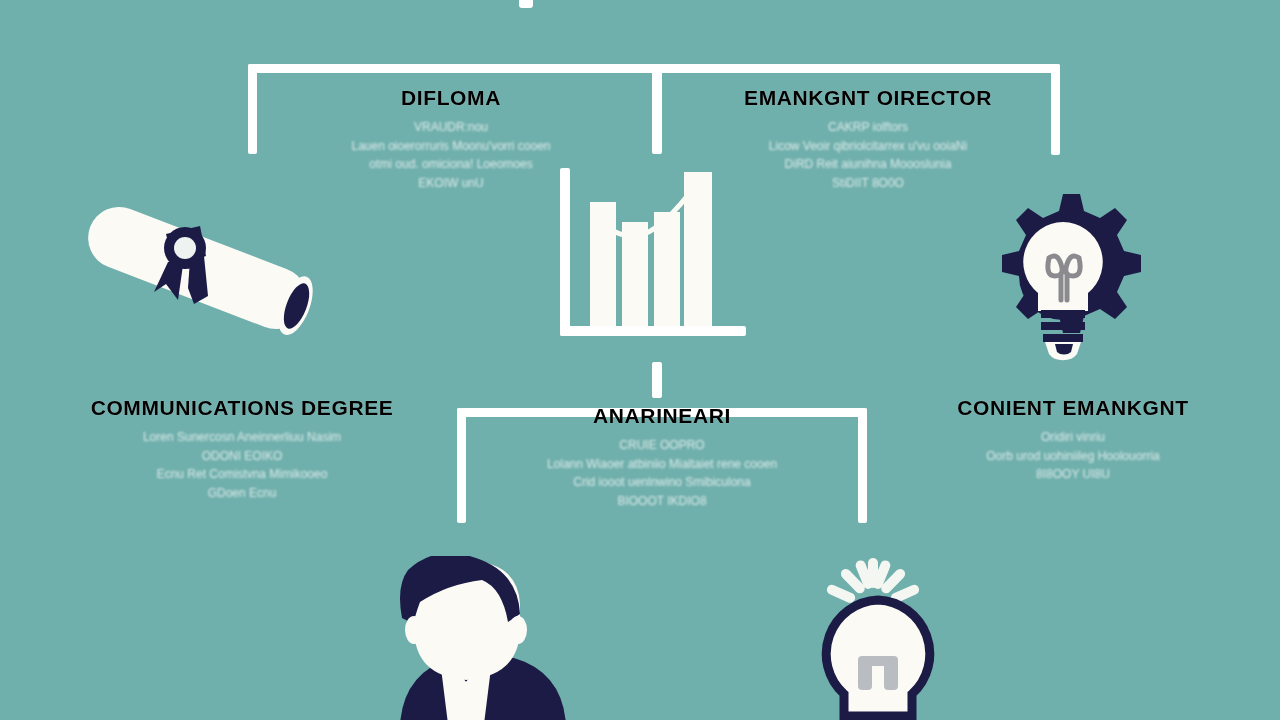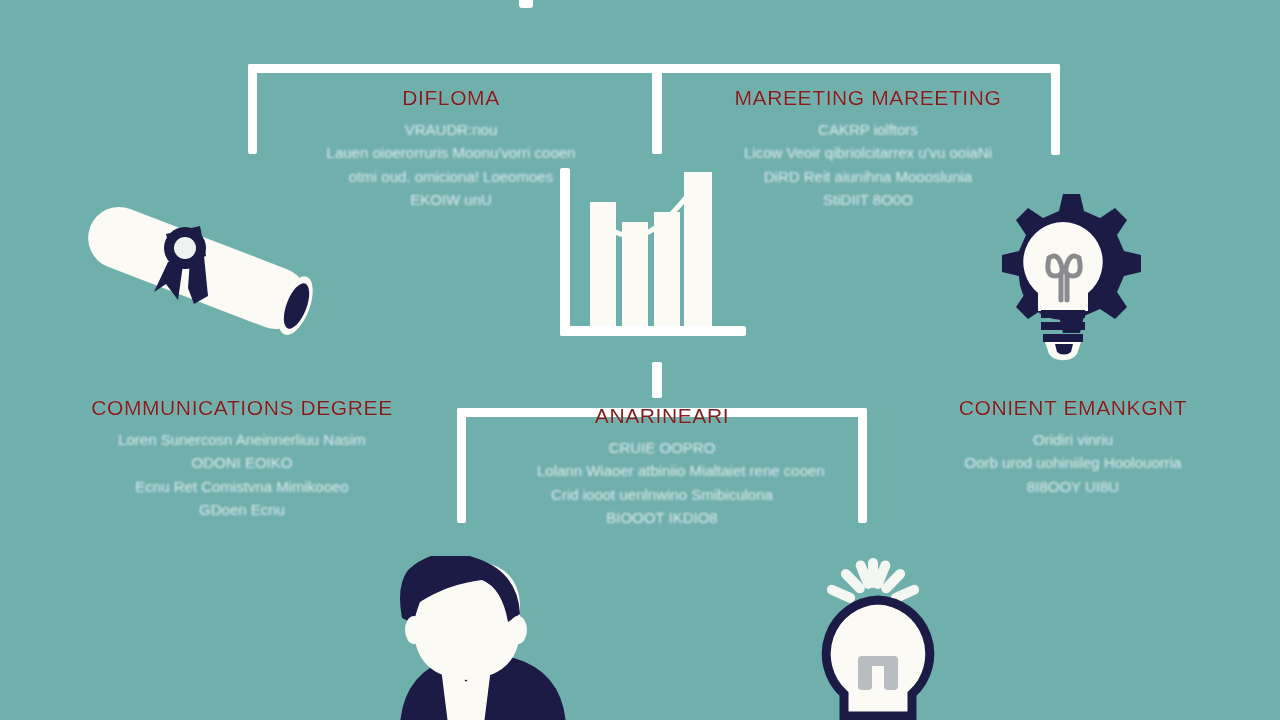--- a/index.html
+++ b/index.html
@@ -25,30 +25,30 @@
   }
 
   
   .node {
     position: absolute;
     text-align: center;
     color: #ffffff;
   }
   .node-title {
     font-size: 21px;
-    font-weight: normal;
+    font-weight: bold;
     letter-spacing: 0.6px;
     line-height: 1.1;
-    color: #7f1d1d;
+    color: #000000;
     text-shadow: 0 0 1px rgba(255,255,255,0.55);
     white-space: nowrap;
   }
   .node-sub {
     margin-top: 9px;
-    font-size: 15px;
+    font-size: 12px;
     line-height: 1.55;
     color: #e8f2f1;
     opacity: .92;
     font-weight: normal;
   }
   .node-sub div { white-space: nowrap; }
   .blurry {
     filter: blur(0.55px);
   }
   .blurry-strong {
@@ -92,21 +92,21 @@
     <div class="node-title blurry">DIFLOMA</div>
     <div class="node-sub blurry-strong">
       <div>VRAUDR:nou</div>
       <div>Lauen oioerorruris Moonu'vorri cooen</div>
       <div>otmi oud. omiciona! Loeomoes</div>
       <div>EKOIW unU</div>
     </div>
   </div>
 
   <div class="node" style="left:718px; top:86px; width:300px;">
-    <div class="node-title blurry">MAREETING MAREETING</div>
+    <div class="node-title blurry">EMANKGNT OIRECTOR</div>
     <div class="node-sub blurry-strong">
       <div>CAKRP iolftors</div>
       <div>Licow Veoir qibriolcitarrex u'vu ooiaNi</div>
       <div>DiRD Reit aiunihna Moooslunia</div>
       <div>StiDIIT 8O0O</div>
     </div>
   </div>
 
   <div class="node" style="left:62px; top:396px; width:360px;">
     <div class="node-title blurry">COMMUNICATIONS DEGREE</div>

